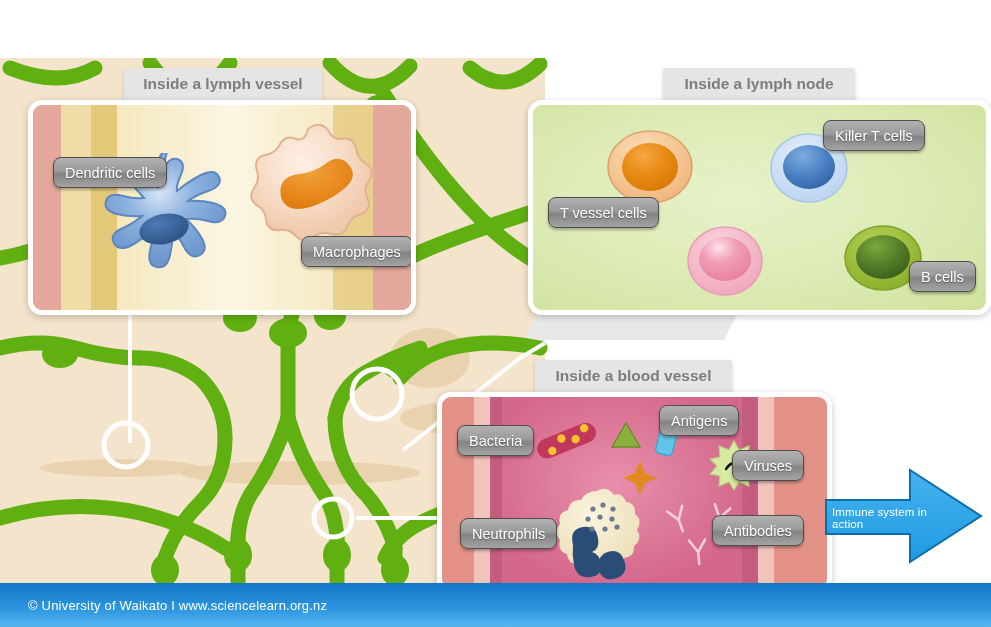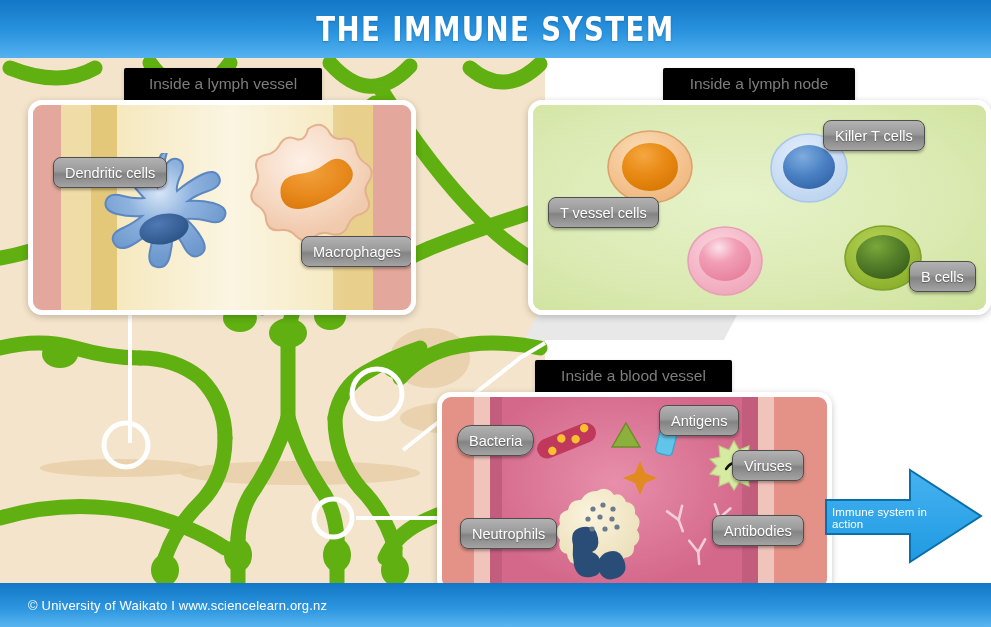--- a/index.html
+++ b/index.html
@@ -24,22 +24,22 @@
   
   .bg{position:absolute;left:0;top:58px;width:545px;height:525px;overflow:hidden;background:#f4e4cb;}
   .bg-white-right{position:absolute;left:545px;top:58px;width:446px;height:525px;background:#ffffff;}
   .bg-grayband{position:absolute;left:545px;top:300px;width:200px;height:40px;background:#e8e8e8;
      transform:skewX(-28deg);transform-origin:left top;}
   .node-svg{position:absolute;left:0;top:58px;width:700px;height:525px;}
 
   
   .panel{position:absolute;border:5px solid #ffffff;border-radius:14px;overflow:hidden;
      box-shadow:0 2px 7px rgba(0,0,0,.22);}
-  .tab{position:absolute;background:#000000;display:flex;align-items:center;justify-content:center;
-     color:#7d7d7d;font-size:15.5px;font-weight:normal;box-shadow:0 2px 4px rgba(0,0,0,.16);
+  .tab{position:absolute;background:#e5e5e5;display:flex;align-items:center;justify-content:center;
+     color:#7d7d7d;font-size:15.5px;font-weight:bold;box-shadow:0 2px 4px rgba(0,0,0,.16);
      border-radius:2px 2px 0 0;}
 
   
   .lv-inner{position:absolute;inset:0;background:
      linear-gradient(90deg,
        #e3a79b 0px,#e3a79b 28px,
        #f0dca6 28px,#f0dca6 58px,
        #e2c878 58px,#e2c878 84px,
        #f6e9bf 84px,#f6e9bf 300px,
        #e8cf8c 300px,#e8cf8c 340px,
@@ -77,23 +77,20 @@
      display:flex;align-items:center;color:#ffffff;font-size:11.5px;font-weight:normal;
      letter-spacing:.1px;z-index:2;}
 
   .cellsvg{position:absolute;}
 </style>
 </head>
 <body>
 
 <div id="stage">
 
-  <div class="header">
-    <div class="title">THE IMMUNE SYSTEM</div>
-  </div>
 
   <div class="bg"></div>
   <div class="bg-white-right"></div>
   <div class="bg-grayband"></div>
 
   <svg class="node-svg" viewBox="0 0 700 525">
     <defs>
       <style>
         .vess{fill:none;stroke:#5fb010;stroke-width:15;stroke-linecap:round;stroke-linejoin:round;}
         .vess2{fill:none;stroke:#5fb010;stroke-width:12;stroke-linecap:round;}
@@ -368,21 +365,21 @@
             <path d="M60 16 L68 4"></path>
         </g>
         <g transform="rotate(-5 38 48)">
           <path d="M38 62 L38 50"></path>
             <path d="M38 50 L30 38"></path>
             <path d="M38 50 L46 38"></path>
         </g>
       </g>
     </svg>
 
-    <div class="pill" style="left:15px;top:28px;border-radius:14px;">
+    <div class="pill" style="left:15px;top:28px;">
       <span>Bacteria</span>
     </div>
     <div class="pill" style="left:217px;top:8px;">
       <span>Antigens</span>
     </div>
     <div class="pill" style="left:290px;top:53px;">
       <span>Viruses</span>
     </div>
     <div class="pill" style="left:18px;top:121px;">
       <span>Neutrophils</span>

